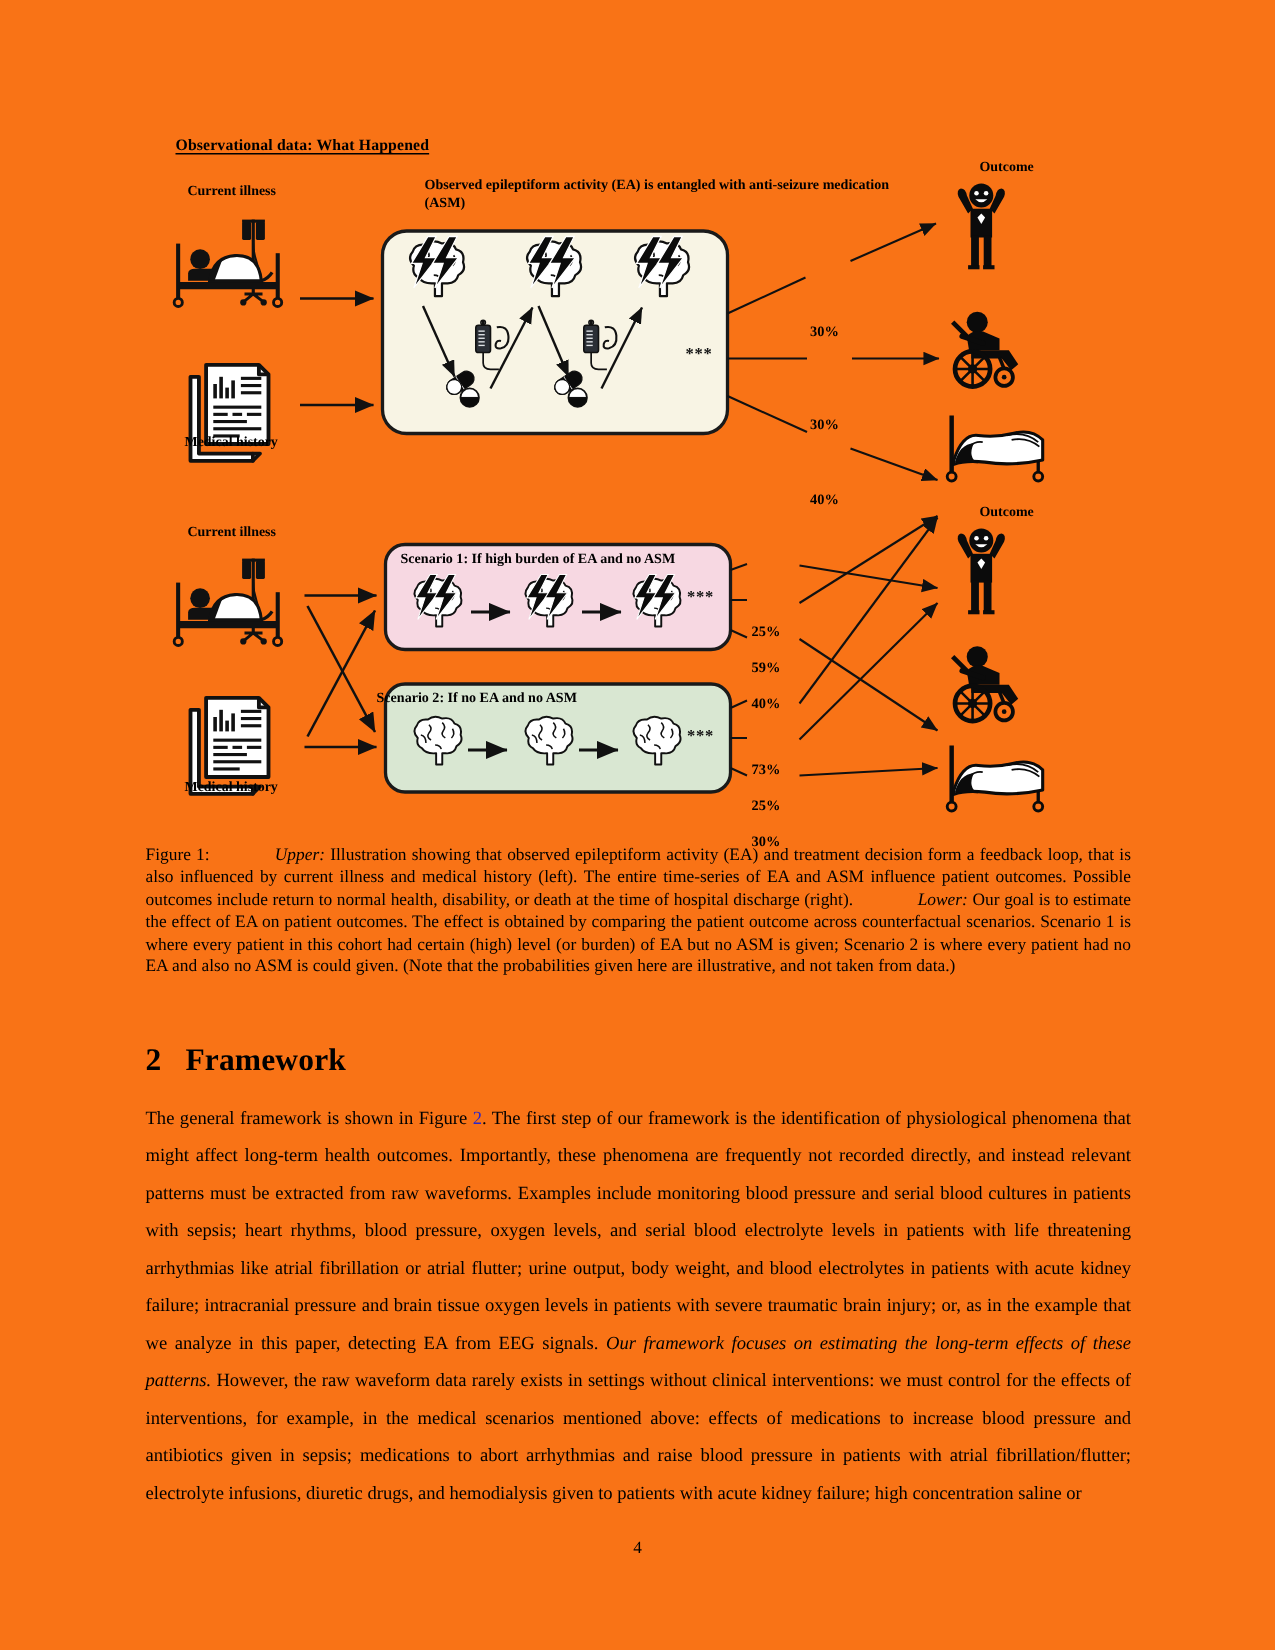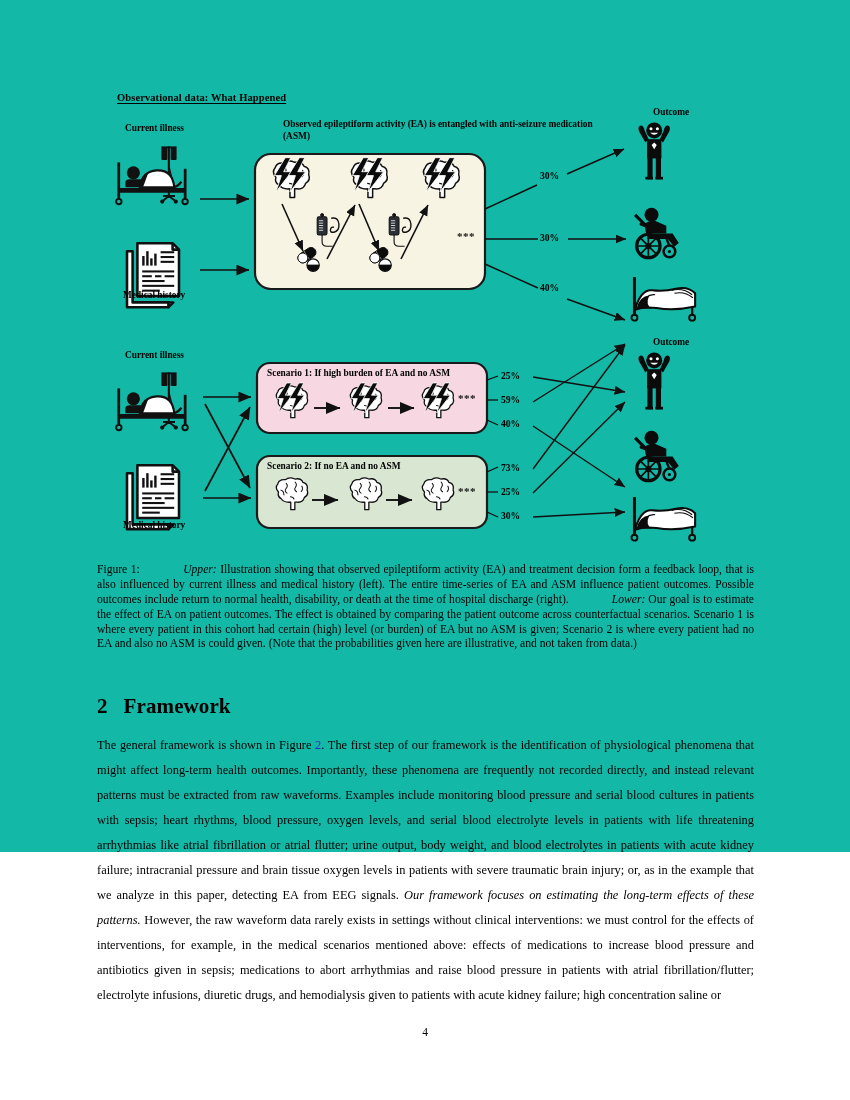--- a/index.html
+++ b/index.html
@@ -11,22 +11,22 @@
     width: 850px;
     height: 1100px;
     position: relative;
     font-family: "Liberation Serif", "DejaVu Serif", serif;
     color: #000;
     overflow: hidden;
   }
   .page {
     position: absolute;
     left: 0; top: 0;
-    width: 850px; height: 852px;
-    background: #14b8a6;
+    width: 850px; height: 1100px;
+    background: #f97316;
   }
 
   
   .figure {
     position: absolute;
     left: 97px;
     top: 92px;
     width: 660px;
     height: 460px;
   }
@@ -49,20 +49,21 @@
     font-size: 9.3px;
     white-space: nowrap;
     line-height: 1.22;
   }
   .pct {
     position: absolute;
     font-family: "Liberation Serif", "DejaVu Serif", serif;
     font-weight: bold;
     font-size: 9.6px;
     white-space: nowrap;
+    margin-top: 46px;
   }
   .ellipsis {
     position: absolute;
     font-family: "Liberation Serif", "DejaVu Serif", serif;
     font-weight: bold;
     font-size: 11px;
     letter-spacing: .5px;
     color: #111;
   }
   .scen-title {
@@ -434,21 +435,21 @@
     <div class="pct" style="left:443px; top:140px;">30%</div>
     <div class="pct" style="left:443px; top:190px;">40%</div>
 
 
     <div class="lbl" style="left:28px; top:258px;">Current illness</div>
 
     <div class="lbl" style="left:26px; top:428px;">Medical history</div>
 
     <div class="scen-title" style="left:170px; top:276px;">Scenario 1: If high burden of EA and no ASM</div>
 
-    <div class="scen-title" style="left:170px; top:369px;">Scenario 2: If no EA and no ASM</div>
+    <div class="scen-title" style="left:154px; top:369px;">Scenario 2: If no EA and no ASM</div>
 
     <div class="ellipsis" style="left:361px; top:300px;">***</div>
     <div class="ellipsis" style="left:361px; top:393px;">***</div>
 
     <div class="lbl" style="left:556px; top:245px;">Outcome</div>
 
     <div class="pct" style="left:404px; top:278px;">25%</div>
     <div class="pct" style="left:404px; top:302px;">59%</div>
     <div class="pct" style="left:404px; top:326px;">40%</div>
 

